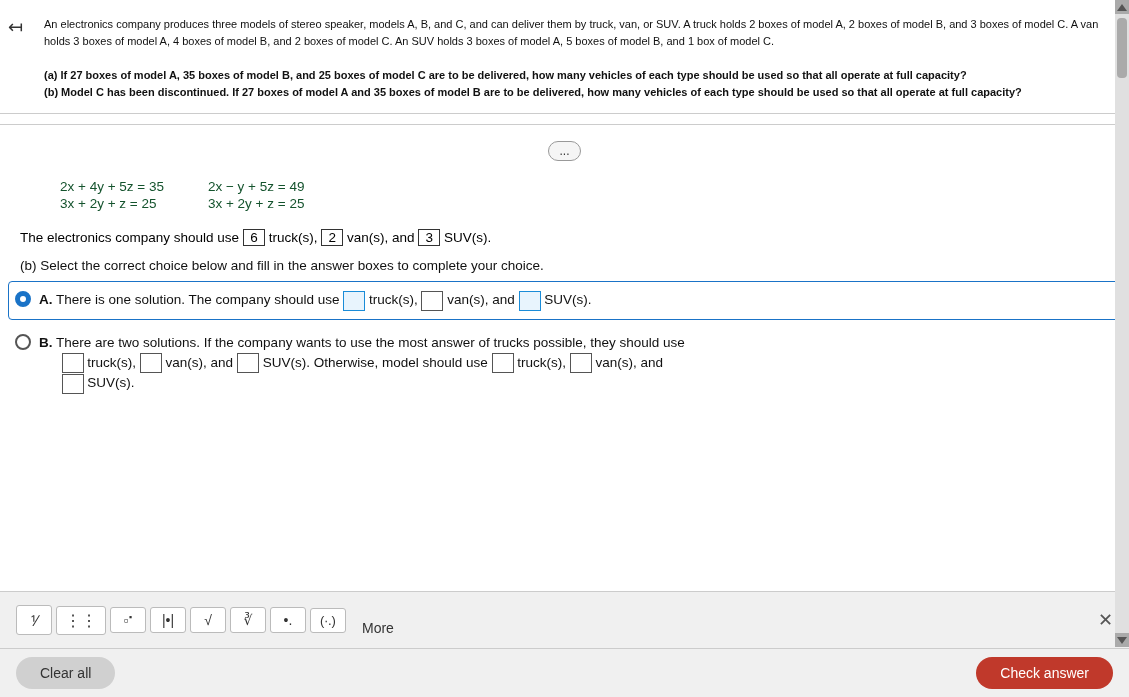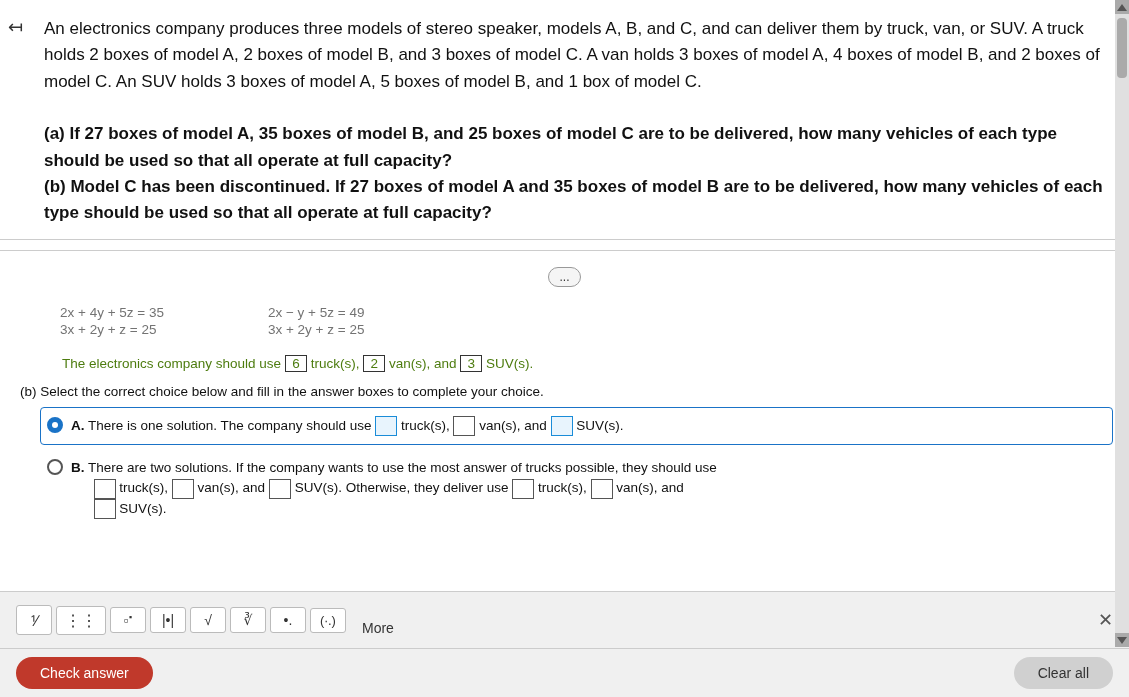--- a/index.html
+++ b/index.html
@@ -35,21 +35,21 @@
     }
     .back-icon {
       position: absolute;
       left: 8px;
       top: 16px;
       font-size: 18px;
       cursor: pointer;
       color: #333;
     }
     .question-text {
-      font-size: 17px;
+      font-size: 11px;
       line-height: 1.55;
       color: #111;
       padding-left: 24px;
     }
     .question-text strong {
       font-weight: bold;
     }
     .divider {
       border: none;
       border-top: 1px solid #ccc;
@@ -64,55 +64,53 @@
       border: 1px solid #999;
       border-radius: 10px;
       padding: 2px 10px;
       font-size: 12px;
       background: #f5f5f5;
       cursor: pointer;
       color: #333;
     }
     .equations-row {
       display: flex;
-      gap: 104px;
+      gap: 44px;
       padding: 8px 60px;
       font-size: 13.5px;
-      color: #737373;
+      color: #14532d;
       align-items: flex-end;
     }
     .eq-col {
       display: flex;
       flex-direction: column;
       gap: 2px;
     }
     .solution-text {
       font-size: 13.5px;
       padding: 10px 20px 8px 20px;
-      color: #4d7c0f;
-      margin-left: 42px;
+      color: #000000;
     }
     .answer-box {
       display: inline-block;
       border: 1px solid #333;
       min-width: 22px;
       padding: 0 3px;
       text-align: center;
       background: #fff;
       font-size: 13.5px;
     }
     .part-b-label {
       font-size: 13.5px;
       padding: 4px 24px 8px 20px;
       color: #111;
     }
     .choices-area {
-      padding: 0 16px;
+      padding: 0 8px;
       flex: 1;
-      margin-left: 24px;
     }
     .choice-row {
       display: flex;
       align-items: flex-start;
       gap: 8px;
       padding: 8px 6px;
       border: 1px solid transparent;
       border-radius: 4px;
       margin-bottom: 4px;
     }
@@ -331,21 +329,21 @@
         <div class="choice-text">
           <strong>B.</strong>
           <span>There are two solutions. If the company wants to use the most answer of trucks possible, they should use</span>
           <br>
           &nbsp;&nbsp;&nbsp;&nbsp;&nbsp;
           <span class="input-box">&nbsp;</span>
           <span>truck(s),</span>
           <span class="input-box">&nbsp;</span>
           <span>van(s), and</span>
           <span class="input-box">&nbsp;</span>
-          <span>SUV(s). Otherwise, they deliver use</span>
+          <span>SUV(s). Otherwise, model should use</span>
           <span class="input-box">&nbsp;</span>
           <span>truck(s),</span>
           <span class="input-box">&nbsp;</span>
           <span>van(s), and</span>
           <br>
           &nbsp;&nbsp;&nbsp;&nbsp;&nbsp;
           <span class="input-box">&nbsp;</span>
           <span>SUV(s).</span>
         </div>
       </div>
@@ -386,16 +384,16 @@
       <div class="triangle-up"></div>
     </button>
     <div class="scroll-thumb"></div>
     <div style="flex:1;"></div>
     <button class="scroll-down">
       <div class="triangle-down"></div>
     </button>
   </div>
 
   <div class="bottom-bar">
+    <button class="bottom-btn">Clear all</button>
     <button class="bottom-btn primary">Check answer</button>
-    <button class="bottom-btn">Clear all</button>
   </div>
 </div>
 
 </body></html>

